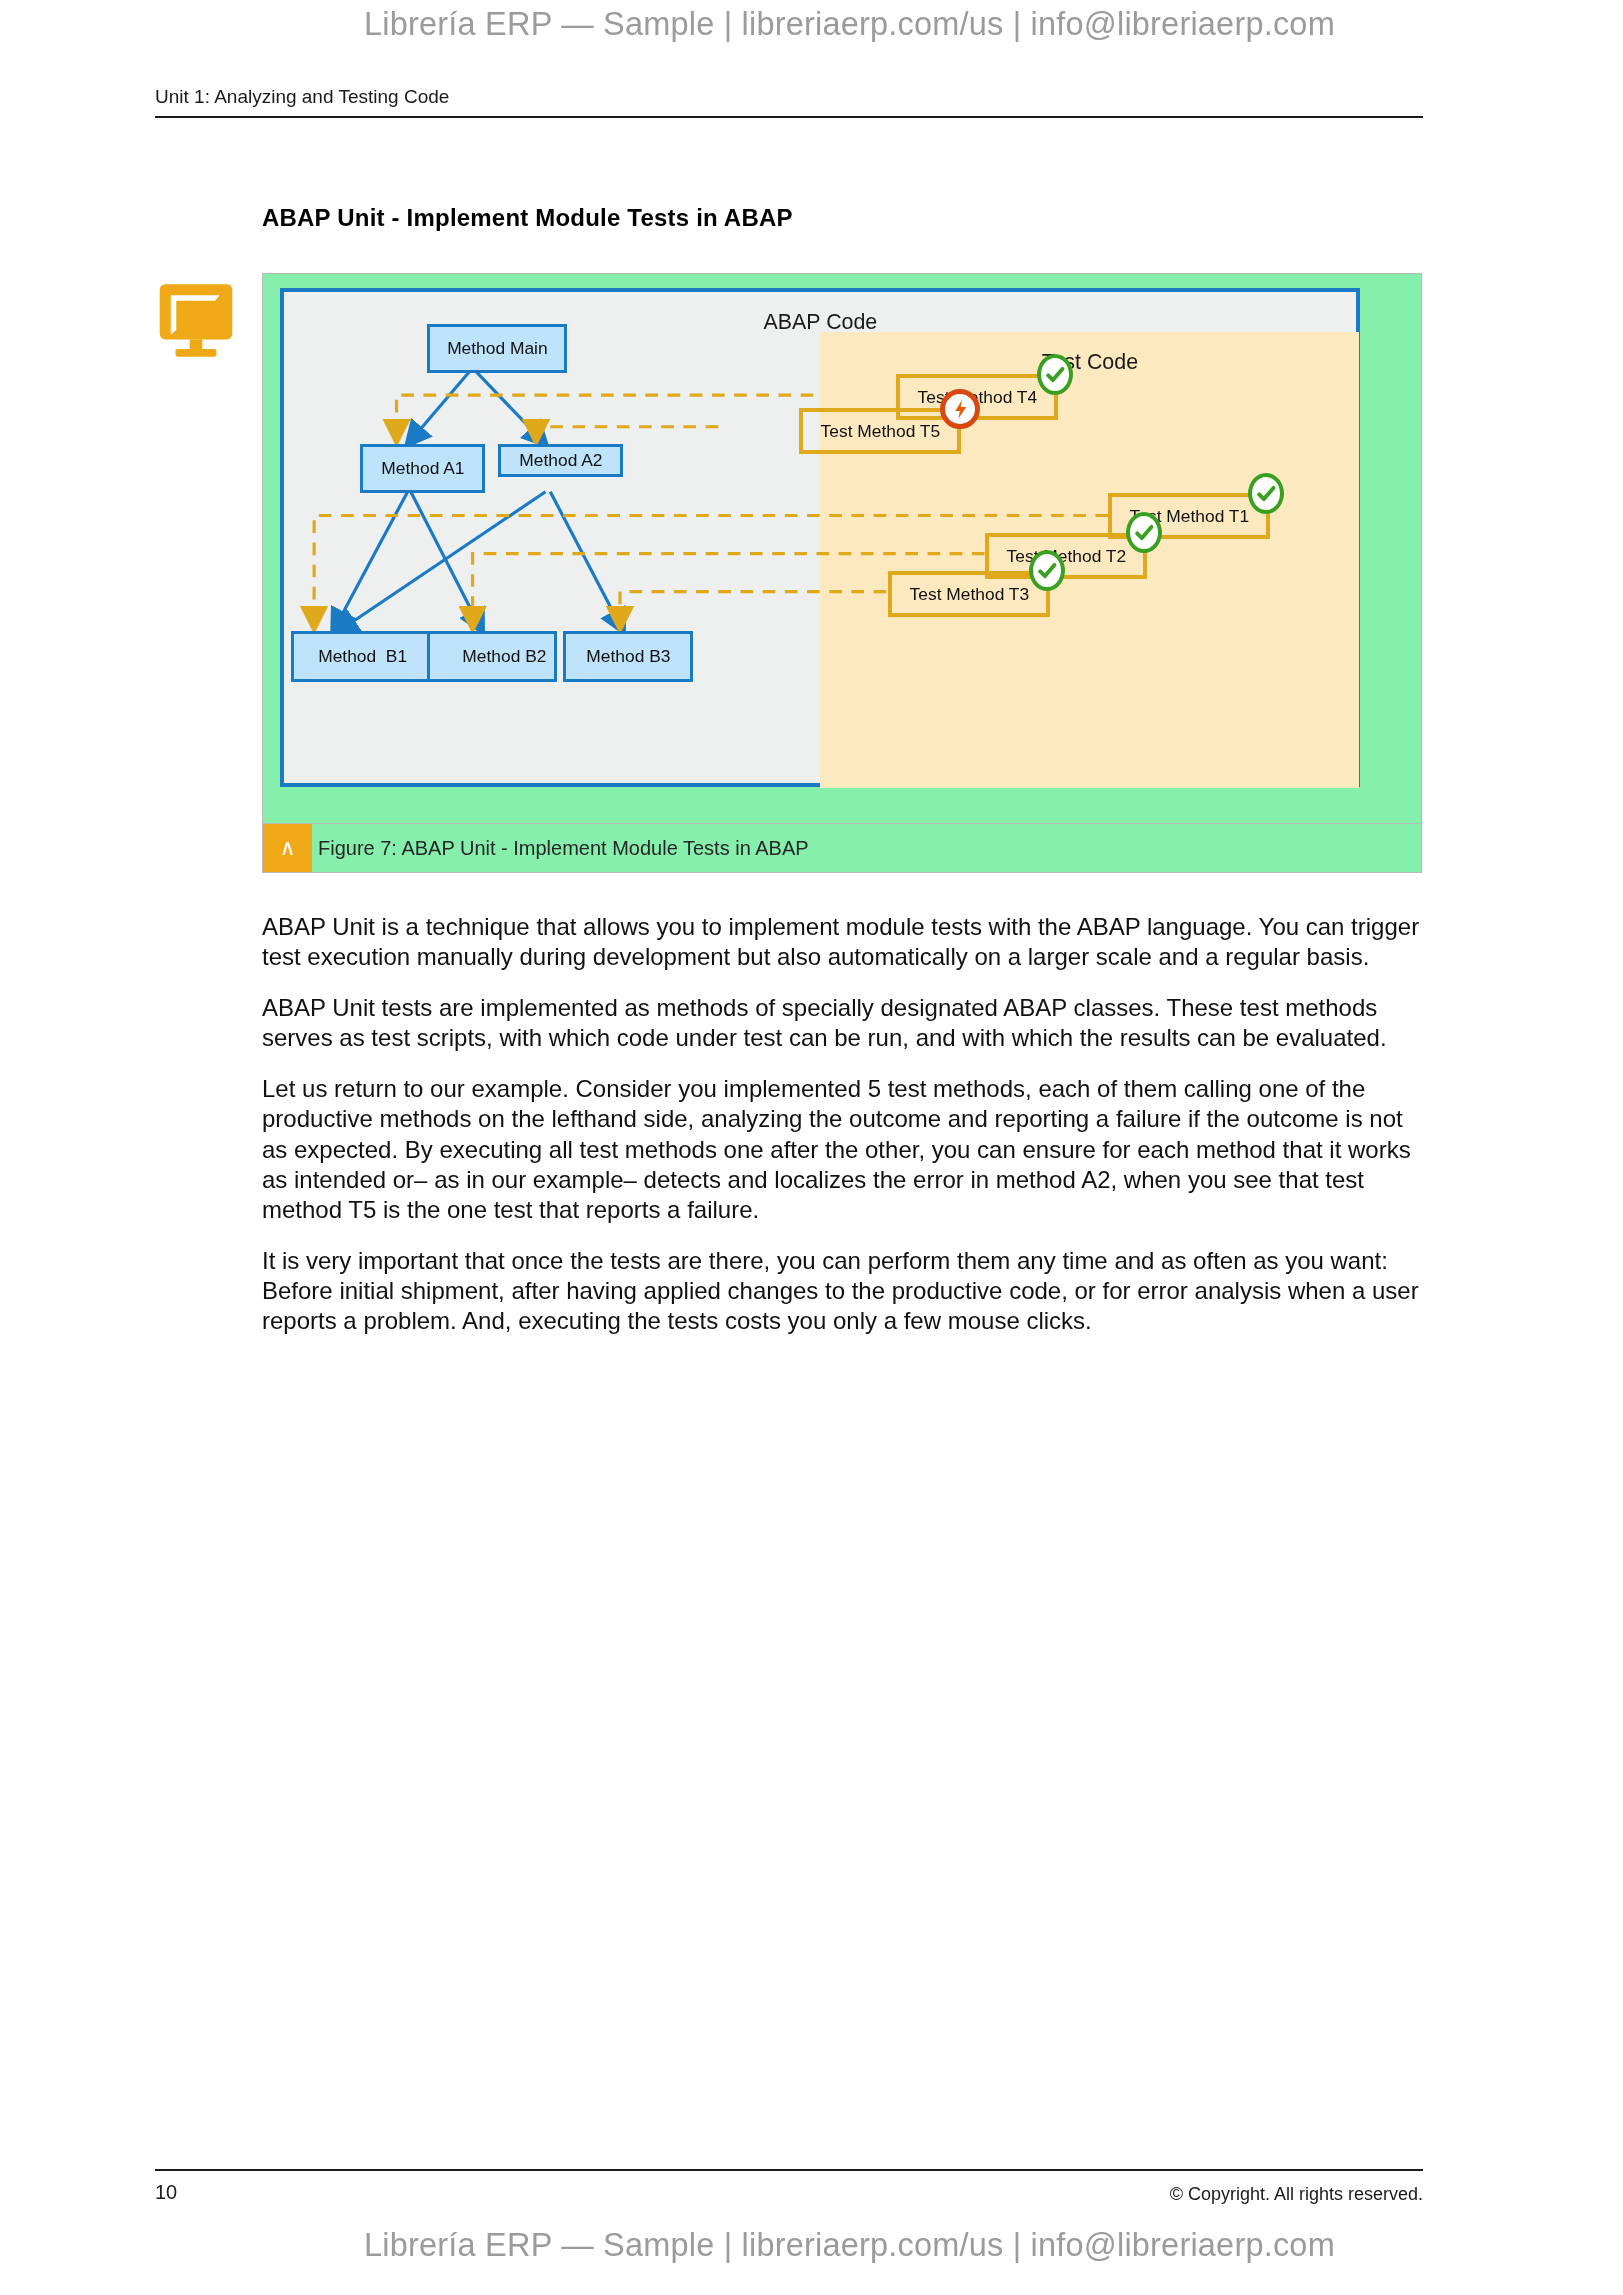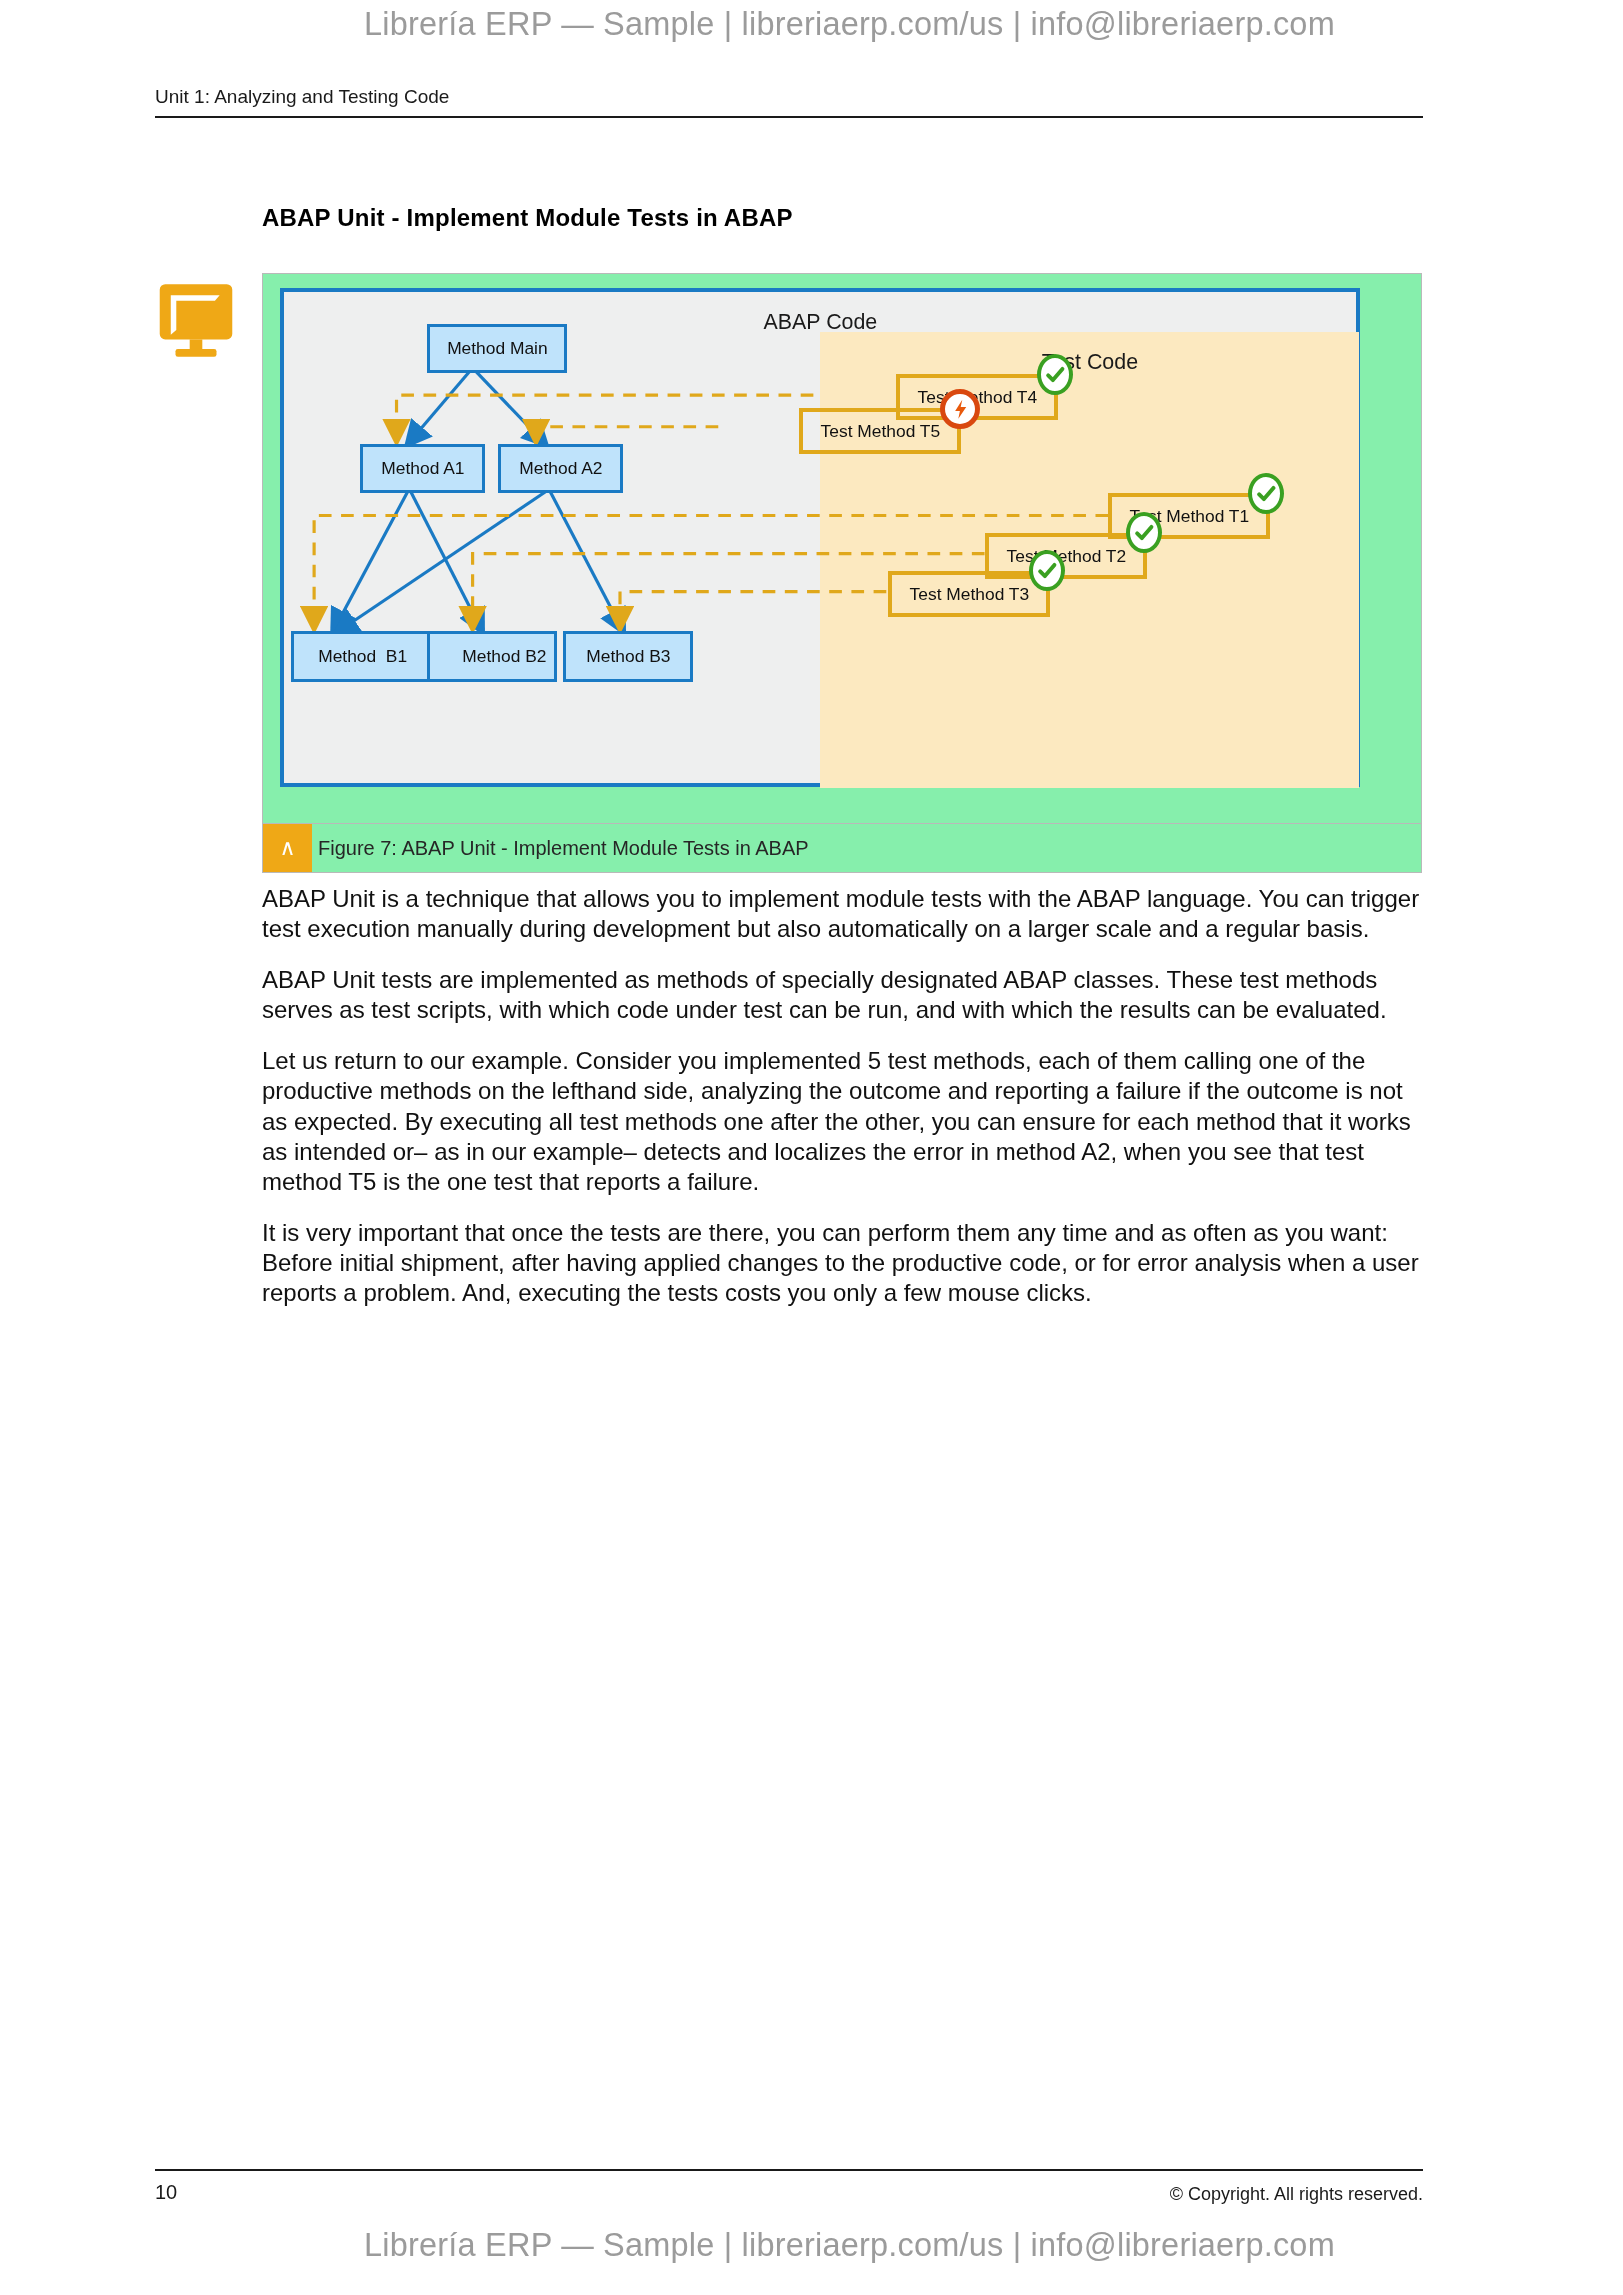--- a/index.html
+++ b/index.html
@@ -136,21 +136,21 @@
     display:flex; align-items:center; justify-content:center;
     color:#ffffff; font-size:22px; line-height:1;
     flex:none;
   }
   .caption-text {
     margin-left:6px; font-size:20px; color:#262626;
   }
 
   
   .body-col {
-    position:absolute; left:262px; top:884px;
+    position:absolute; left:262px; top:912px;
     width:1161px;
   }
   .para {
     font-size:24px; line-height:1.26; color:#111111;
     margin:0 0 20.6px 0; text-align:left;
   }
 
   
   .footer-rule {
     position:absolute; left:155px; top:2169px;
@@ -224,21 +224,21 @@
 
         <polyline points="760,378 424,378 424,424" fill="none" stroke="#e0a81b" stroke-width="4" stroke-dasharray="16 12" marker-end="url(#aor)"></polyline>
       </svg>
 
       <div class="mbox" style="left:143px; top:32px; width:140px; height:49px;">
         <span>Method Main</span>
       </div>
       <div class="mbox" style="left:76px; top:152px; width:125px; height:49px;">
         <span>Method A1</span>
       </div>
-      <div class="mbox" style="left:214px; top:152px; width:125px; height:49px;text-align:center;">
+      <div class="mbox" style="left:214px; top:152px; width:125px; height:33px;text-align:center;">
         <span>Method A2</span>
       </div>
       <div class="mbox" style="left:6.3px; top:339px; width:144px; height:51px;">
         <span>Method  B1</span>
       </div>
       <div class="mbox" style="left:143px; top:339px; width:130px; height:51px;padding-left:24px;">
         <span>Method B2</span>
       </div>
       <div class="mbox" style="left:279px; top:339px; width:130px; height:51px;">
         <span>Method B3</span>

